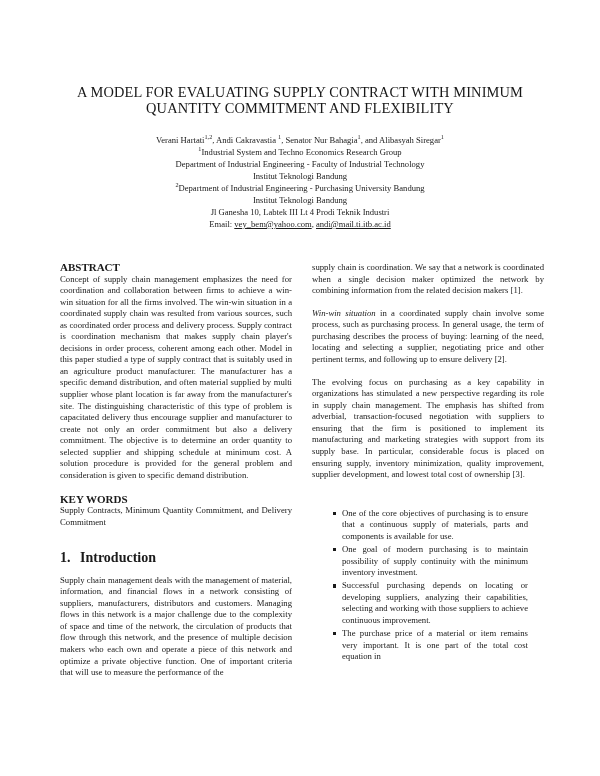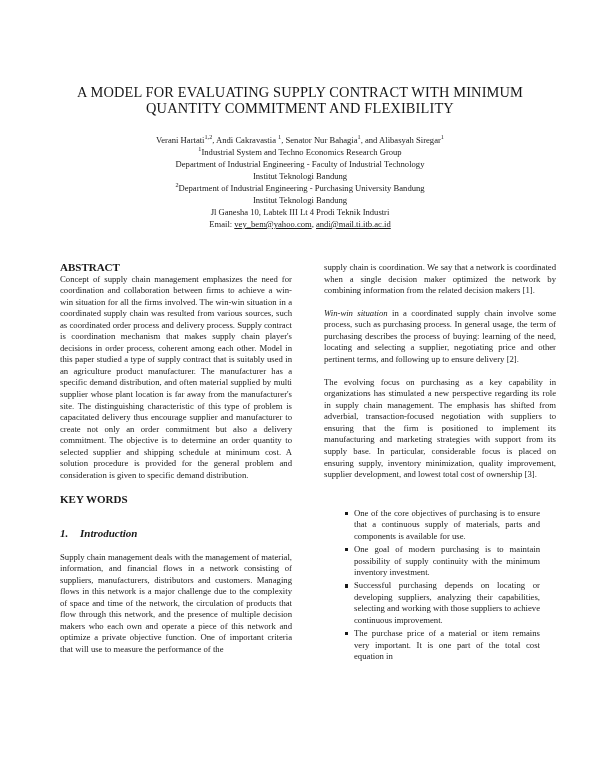--- a/index.html
+++ b/index.html
@@ -62,44 +62,43 @@
   .col {
     position: absolute;
     top: 262px;
     width: 232px;
     font-size: 8.7px;
     line-height: 11.55px;
     text-align: justify;
     color: #1a1a1a;
   }
   .col-left  { left: 60px; }
-  .col-right { left: 324px; }
+  .col-right { left: 312px; }
 
   .section-head {
     font-weight: bold;
     font-size: 11px;
     line-height: 11.55px;
     margin: 0 0 0 0;
   }
   p.para {
     margin: 0;
     text-align: justify;
     text-justify: inter-word;
   }
   .gap-sm { height: 11.2px; }
   .gap-md { height: 12.5px; }
   .gap-lg { height: 22px; }
 
   
   .num-head {
     font-weight: bold;
-    font-size: 11px;
+    font-size: 14px;
     line-height: 13px;
     white-space: nowrap;
-    font-style: italic;
   }
   .num-head .num { display: inline-block; width: 20px; }
 
   
   .ital { font-style: italic; }
 
   
   ul.bullets {
     margin: 16px;
     padding: 0;
@@ -145,20 +144,21 @@
   </div>
 
   <div class="col col-left">
 
     <div class="section-head">ABSTRACT</div>
     <p class="para">Concept of supply chain management emphasizes the need for coordination and collaboration between firms to achieve a win-win situation for all the firms involved. The win-win situation in a coordinated supply chain was resulted from various sources, such as coordinated order process and delivery process. Supply contract is coordination mechanism that makes supply chain player's decisions in order process, coherent among each other. Model in this paper studied a type of supply contract that is suitably used in an agriculture product manufacturer. The manufacturer has a specific demand distribution, and often material supplied by multi supplier whose plant location is far away from the manufacturer's site. The distinguishing characteristic of this type of problem is capacitated delivery thus encourage supplier and manufacturer to create not only an order commitment but also a delivery commitment. The objective is to determine an order quantity to selected supplier and shipping schedule at minimum cost. A solution procedure is provided for the general problem and consideration is given to specific demand distribution.</p>
 
     <div class="gap-md"></div>
 
     <div class="section-head">KEY WORDS</div>
+    <p class="para">Supply Contracts, Minimum Quantity Commitment, and Delivery Commitment</p>
 
     <div class="gap-lg"></div>
 
     <div class="num-head"><span class="num">1.</span><span>Introduction</span></div>
 
     <div class="gap-sm"></div>
 
     <p class="para">Supply chain management deals with the management of material, information, and financial flows in a network consisting of suppliers, manufacturers, distributors and customers. Managing flows in this network is a major challenge due to the complexity of space and time of the network, the circulation of products that flow through this network, and the presence of multiple decision makers who each own and operate a piece of this network and optimize a private objective function. One of important criteria that will use to measure the performance of the</p>
   </div>
 

